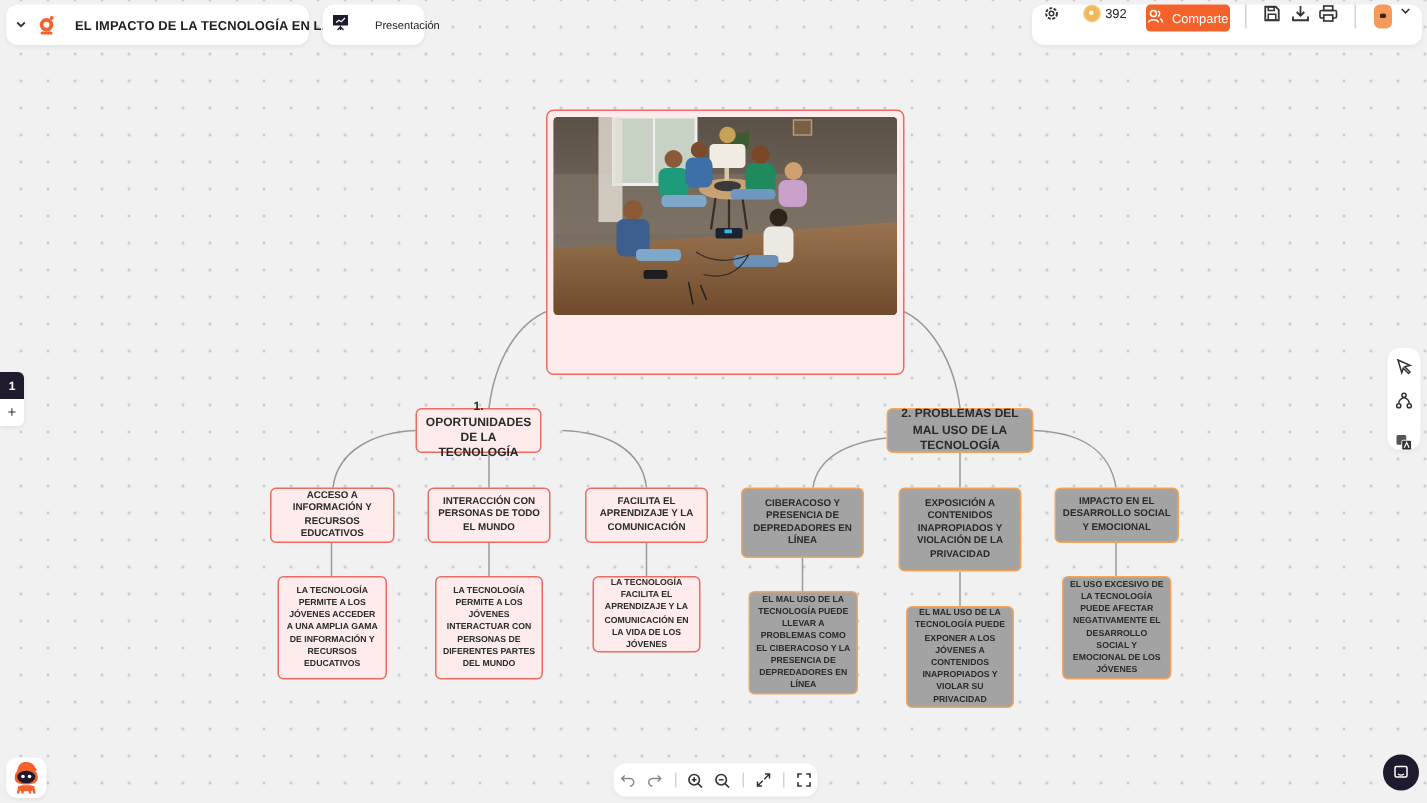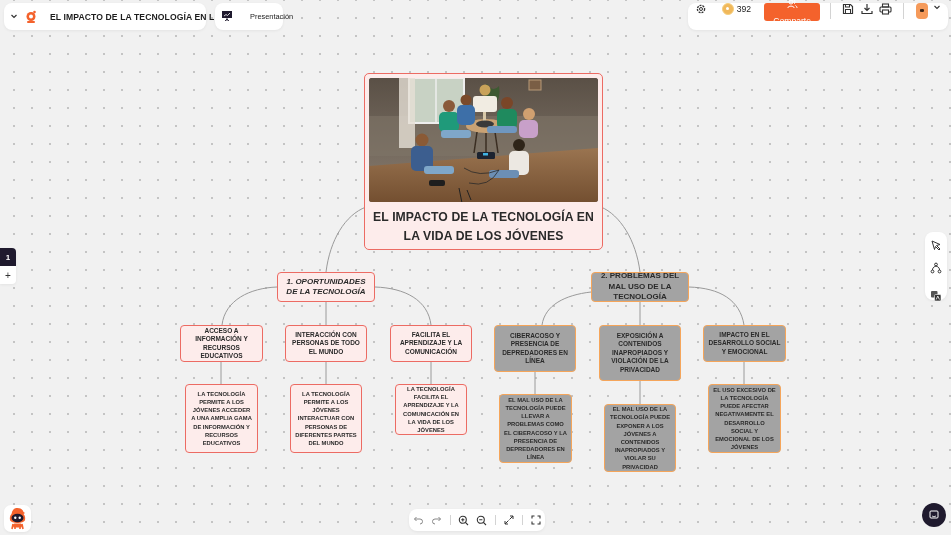--- a/index.html
+++ b/index.html
@@ -22,21 +22,21 @@
   .title-panel .chev { font-size: 9px; color: #333; width: 8px; }
   .logo { width: 14px; height: 14px; position: relative; }
   .title-text { font-size: 8.6px; font-weight: 700; color: #1d1d1d; white-space: nowrap; margin-left: 6px; letter-spacing: 0.1px; }
   .pres-panel { left: 215px; top: 3px; width: 68px; height: 27px; display: flex; align-items: center; gap: 5px; padding-left: 6px; }
   .pres-text { font-size: 7.4px; color: #222; padding-left: 12px; }
   
   .right-panel { left: 688px; top: 3px; width: 260px; height: 27px; display: flex; align-items: flex-start; padding: 0 6px; gap: 4px; }
   .coins { display: flex; align-items: center; gap: 3px; margin-left: 9px; font-size: 8.6px; color: #222; }
   .coin { width: 12px; height: 12px; border-radius: 50%; background: #f0b85b; border: 1.5px solid #f6cf7e; position: relative; }
   .coin::after { content: ""; position: absolute; left: 3px; top: 3px; width: 3px; height: 3px; border-radius: 50%; background: #fff; }
-  .share-btn { margin-left: 9px; background: #f4622c; color: #fff; border-radius: 3px; height: 18px; width: 76px; display: flex; align-items: center; justify-content: center; gap: 5px; font-size: 8.6px; flex-direction: column; }
+  .share-btn { margin-left: 9px; background: #f4622c; color: #fff; border-radius: 3px; height: 18px; width: 76px; display: flex; align-items: center; justify-content: center; gap: 5px; font-size: 8.6px; }
   .vsep { width: 1px; height: 16px; background: #d3d3d3; margin: 0 6px; }
   .ticon { width: 20px; display: flex; align-items: center; justify-content: center; }
   .avatar { width: 16px; height: 16px; border-radius: 4px; background: #f59a5a; position: relative; margin-left: 2px; }
   .avatar::before, .avatar::after { content: ""; position: absolute; top: 6px; width: 2.5px; height: 2.5px; border-radius: 50%; background: #3a2416; }
   .avatar::before { left: 4px; } .avatar::after { right: 4px; }
   
   .page-ind { left: 0; top: 248px; width: 16px; height: 36px; border-radius: 0 4px 4px 0; background: #fff; }
   .page-num { position: absolute; left: 0; top: 0; width: 16px; height: 18px; background: #1f1a2e; color: #fff; font-size: 8px; font-weight: 700; display: flex; align-items: center; justify-content: center; border-radius: 0 4px 0 0; }
   .page-add { position: absolute; left: 0; top: 18px; width: 16px; height: 18px; font-size: 10px; color: #333; display: flex; align-items: center; justify-content: center; }
   
@@ -301,24 +301,23 @@
         <rect x="42" y="68" width="22" height="25" rx="5" fill="#3c5e8f"></rect>
         <rect x="55" y="88" width="30" height="8" rx="3" fill="#7fa7c9"></rect>
         <rect x="60" y="102" width="16" height="6" rx="2" fill="#1e1e1e"></rect>
       <circle cx="150" cy="67" r="6" fill="#2e2418"></circle>
         <rect x="140" y="73" width="20" height="24" rx="5" fill="#ece8e2"></rect>
         <rect x="120" y="92" width="30" height="8" rx="3" fill="#6c8fb5"></rect>
       <path d="M95 90 Q110 100 130 92 Q120 110 100 105" fill="none" stroke="#2a2a2a" stroke-width="0.8"></path>
       <path d="M90 110 L93 125 M98 112 L102 122" stroke="#222" stroke-width="1"></path>
     </svg>
   </div>
-  <div class="title">EL IMPACTO DE LA TECNOLOGÍA EN LA VIDA DE LOS JÓVENES</div>
-</div>
-
-<div class="node red l1" style="left:277px; top:272px; width:98px; height:30px;font-style:italic;">
+</div>
+
+<div class="node red l1" style="left:277px; top:272px; width:84px; height:30px;">
   <span>1. OPORTUNIDADES DE LA TECNOLOGÍA</span>
 </div>
 <div class="node red l2" style="left:180px; top:325px; width:83px; height:37px;">
   <span>ACCESO A INFORMACIÓN Y RECURSOS EDUCATIVOS</span>
 </div>
 <div class="node red l2" style="left:285px; top:325px; width:82px; height:37px;">
   <span>INTERACCIÓN CON PERSONAS DE TODO EL MUNDO</span>
 </div>
 <div class="node red l2" style="left:390px; top:325px; width:82px; height:37px;">
   <span>FACILITA EL APRENDIZAJE Y LA COMUNICACIÓN</span>

